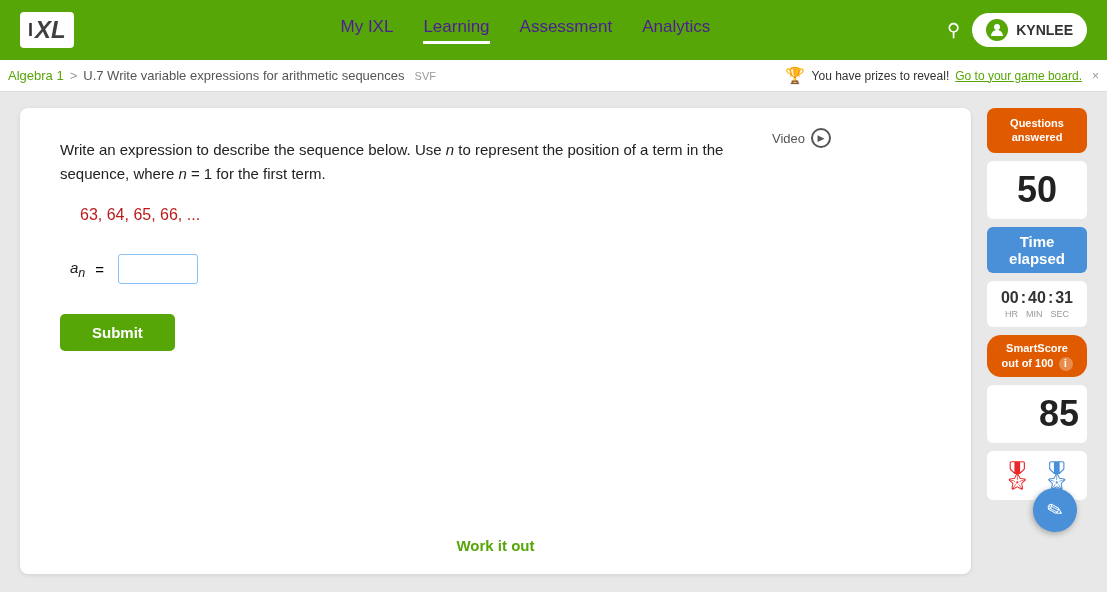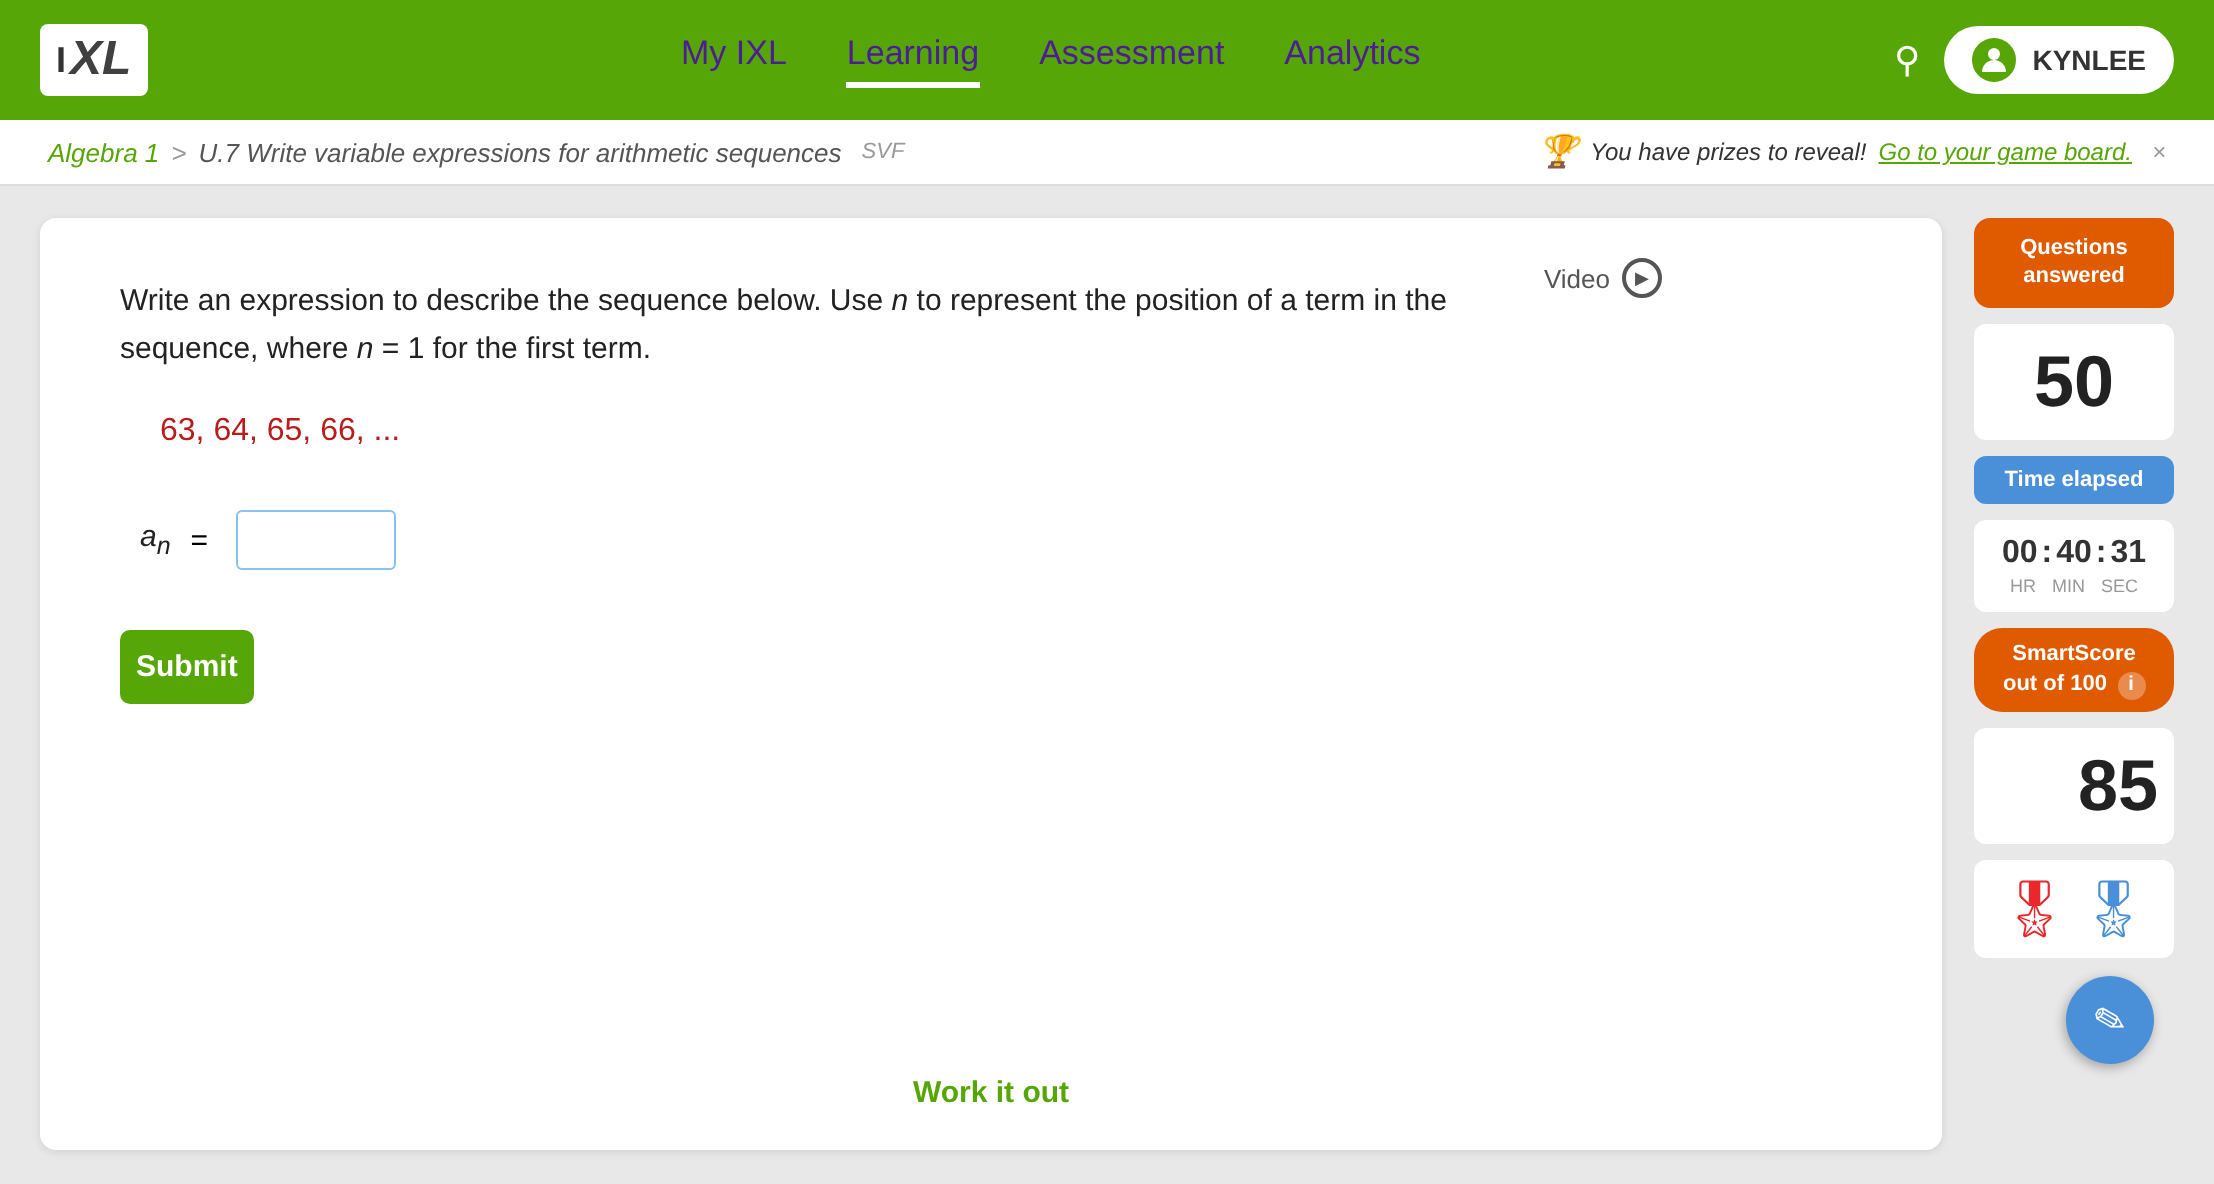--- a/index.html
+++ b/index.html
@@ -101,26 +101,25 @@
 
     #username {
       color: #333;
       font-weight: bold;
       font-size: 14px;
     }
 
     
     #breadcrumb-bar {
       background: white;
-      padding: 6px 24px;
+      padding: 6px 8px;
       display: flex;
       align-items: center;
       justify-content: space-between;
       border-bottom: 1px solid #ddd;
-      font-style: italic;
     }
 
     #breadcrumb {
       display: flex;
       align-items: center;
       gap: 6px;
       font-size: 13px;
       color: #555;
     }
 
@@ -227,21 +226,21 @@
       padding: 4px 8px;
       font-size: 14px;
       outline: none;
     }
 
     #submit-btn {
       background: #57a608;
       color: white;
       border: none;
       border-radius: 5px;
-      padding: 10px 8px;
+      padding: 10px 32px;
       font-size: 15px;
       font-weight: bold;
       cursor: pointer;
     }
 
     #video-link {
       position: absolute;
       top: 20px;
       right: 140px;
       display: flex;
@@ -304,21 +303,21 @@
       border-radius: 6px;
       padding: 8px;
     }
 
     #time-elapsed-box {
       background: #4a90d9;
       color: white;
       border-radius: 6px;
       padding: 6px 10px;
       text-align: center;
-      font-size: 11px;
+      font-size: 15px;
       font-weight: bold;
     }
 
     #timer-display {
       background: white;
       border-radius: 6px;
       padding: 8px;
       text-align: center;
     }
 

